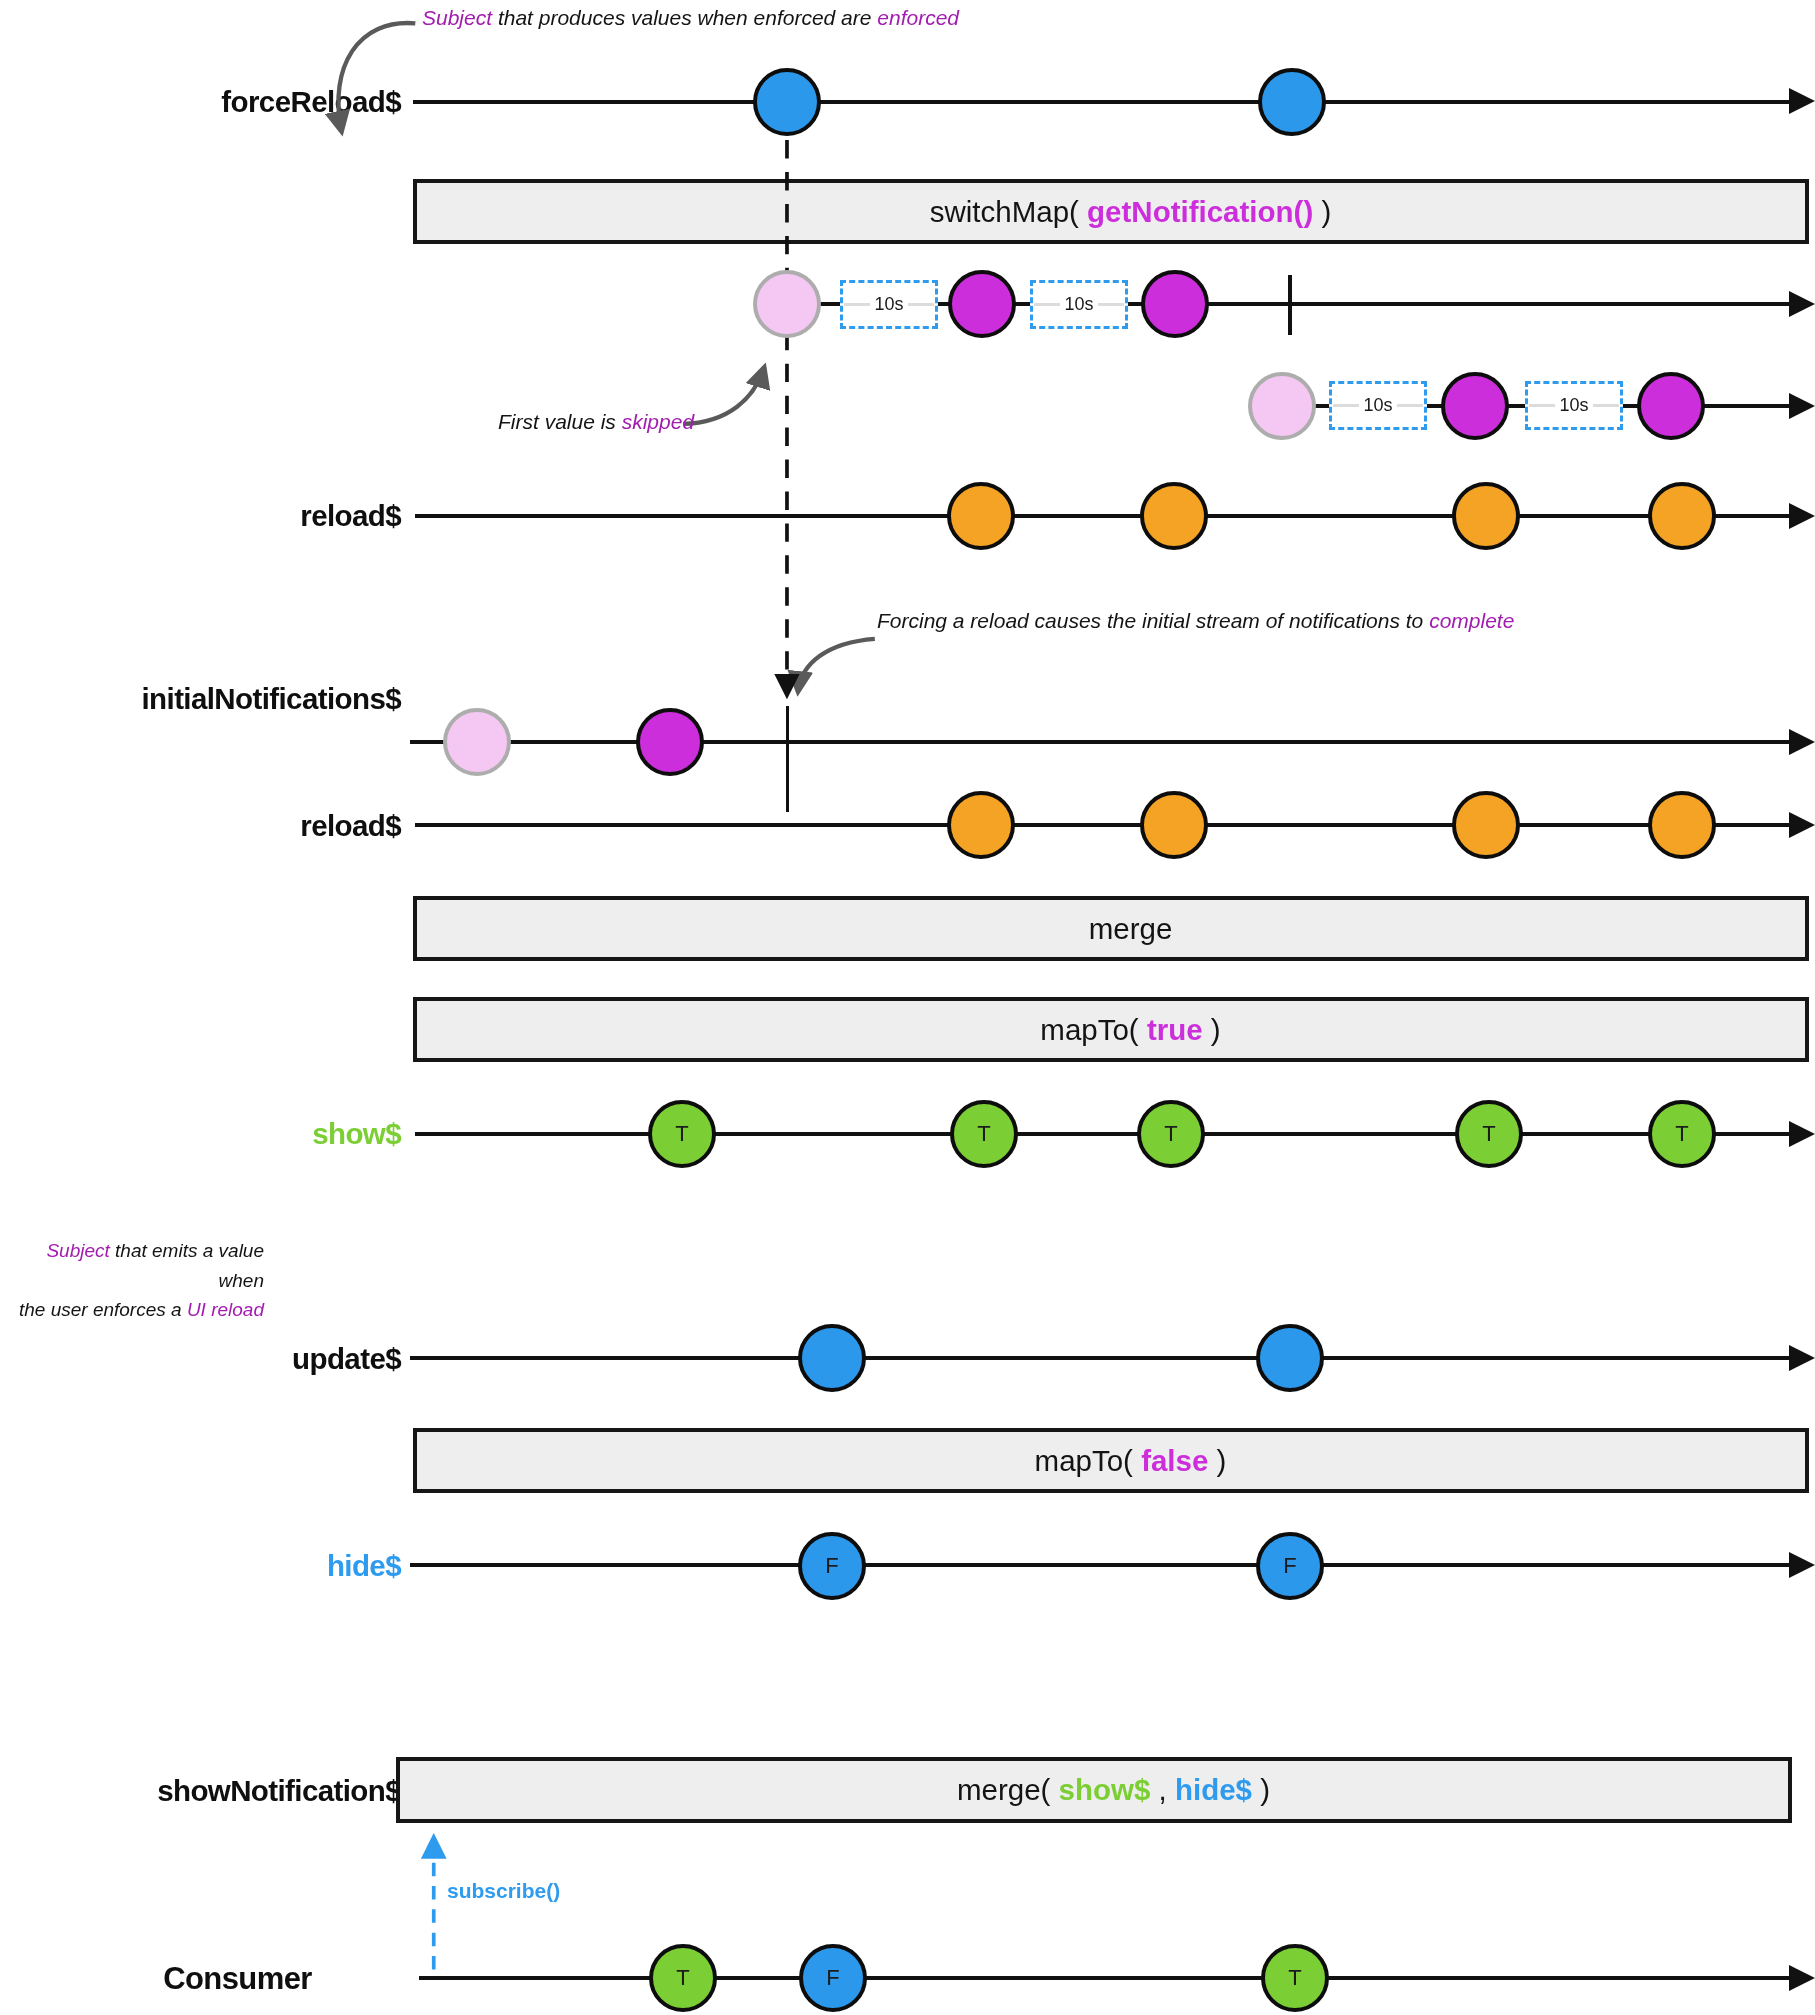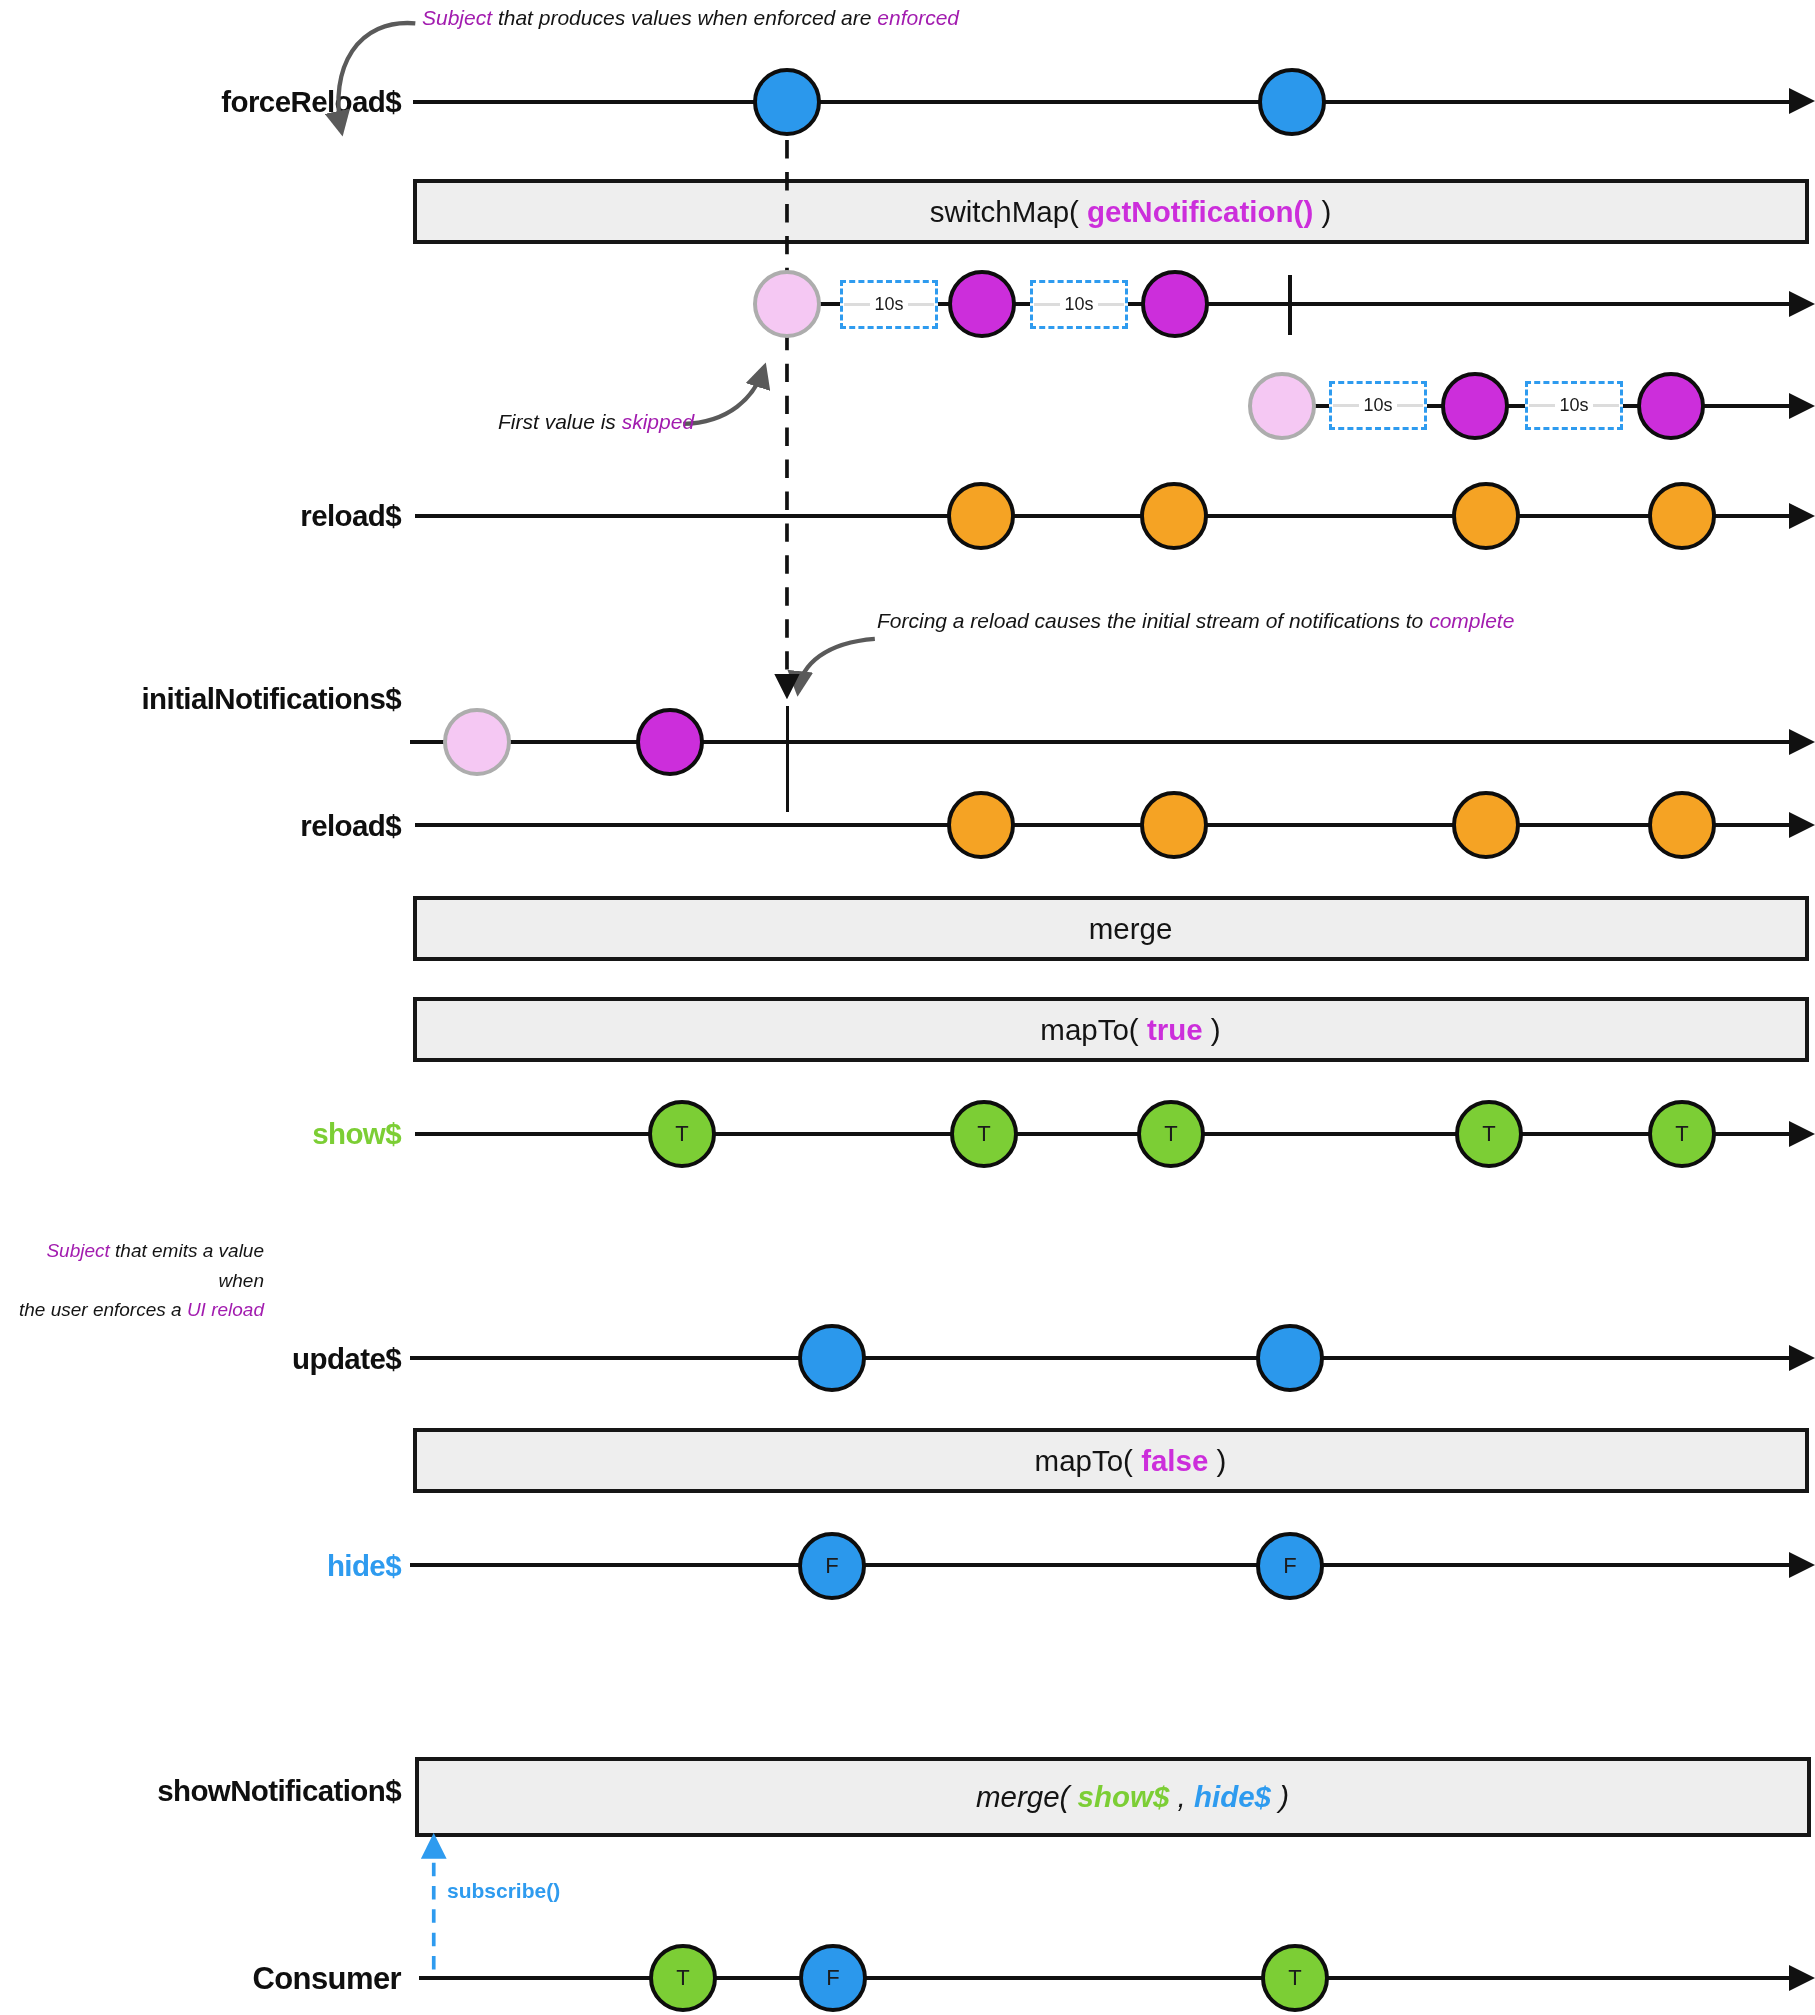--- a/index.html
+++ b/index.html
@@ -173,27 +173,27 @@
 <div class="tl" style="left:410px;top:1563px;width:1385px;"></div>
 <div class="tl-arrow" style="left:1789px;top:1552px;"></div>
 <div class="marble m-blue" style="left:798px;top:1532px;">
     <span>F</span>
   </div>
 <div class="marble m-blue" style="left:1256px;top:1532px;">
     <span>F</span>
   </div>
 
 <div class="rowlabel" style="top:1772px;">showNotification$</div>
-<div class="opbox" style="left:415px;top:1757px;height:80px;font-style:italic;">
+<div class="opbox" style="left:396px;top:1757px;height:66px;">
   <span>merge( </span><span class="green">show$</span><span> , </span><span class="blue">hide$</span><span> )</span>
 </div>
 
 <div class="subscribe-lbl" style="left:447px;top:1879px;">subscribe()</div>
 
-<div class="rowlabel" style="top:1960px;font-size:31px;">Consumer</div>
+<div class="rowlabel" style="top:1960px;font-size:31px;text-align:center;">Consumer</div>
 <div class="tl" style="left:419px;top:1976px;width:1376px;"></div>
 <div class="tl-arrow" style="left:1789px;top:1965px;"></div>
 <div class="marble m-green" style="left:649px;top:1944px;">
     <span>T</span>
   </div>
 <div class="marble m-blue" style="left:799px;top:1944px;">
     <span>F</span>
   </div>
 <div class="marble m-green" style="left:1261px;top:1944px;">
     <span>T</span>

